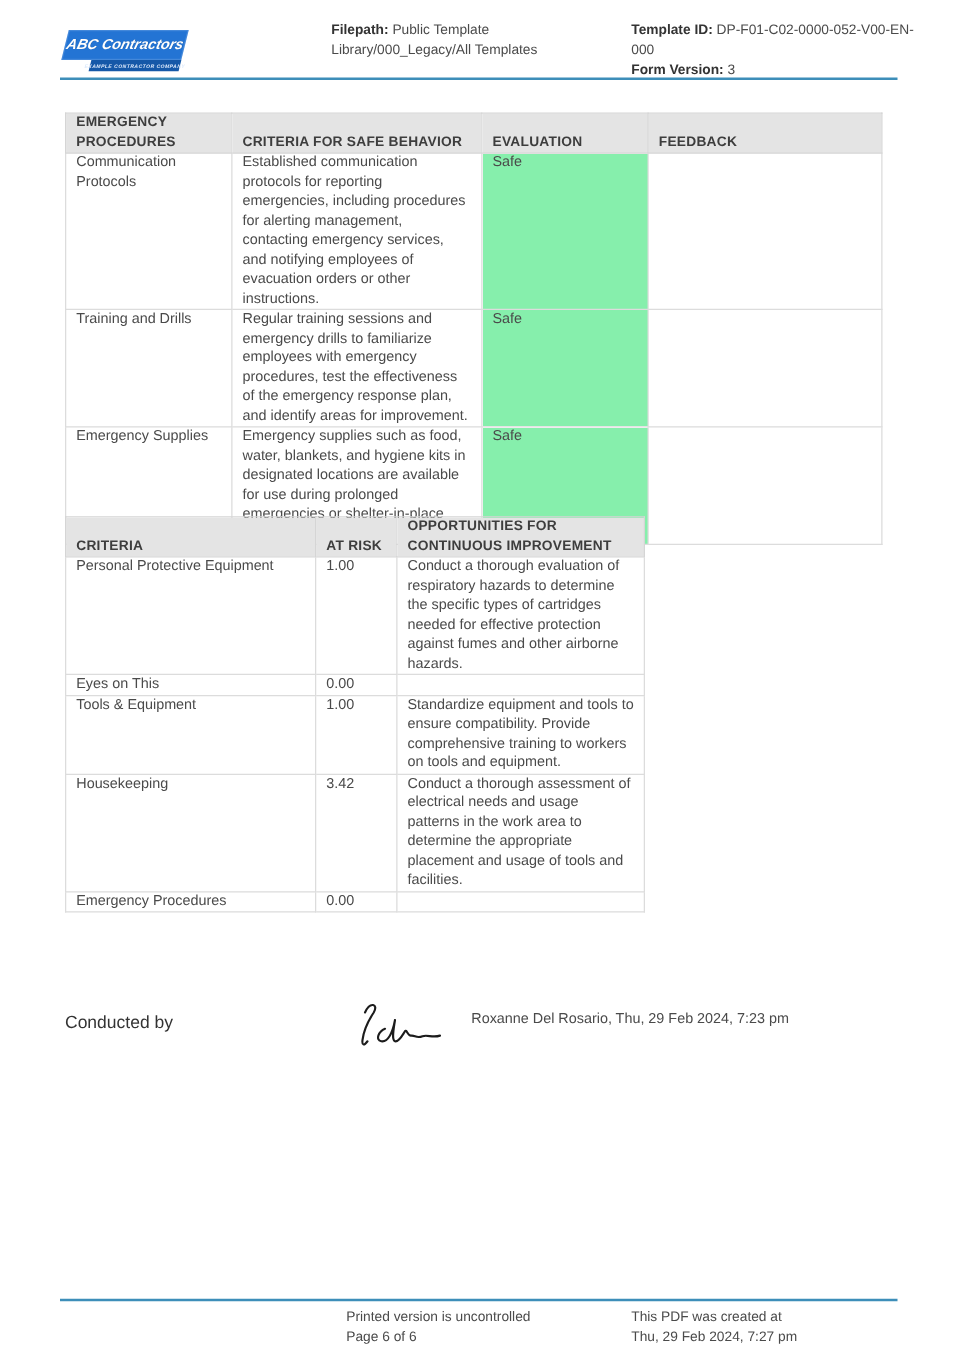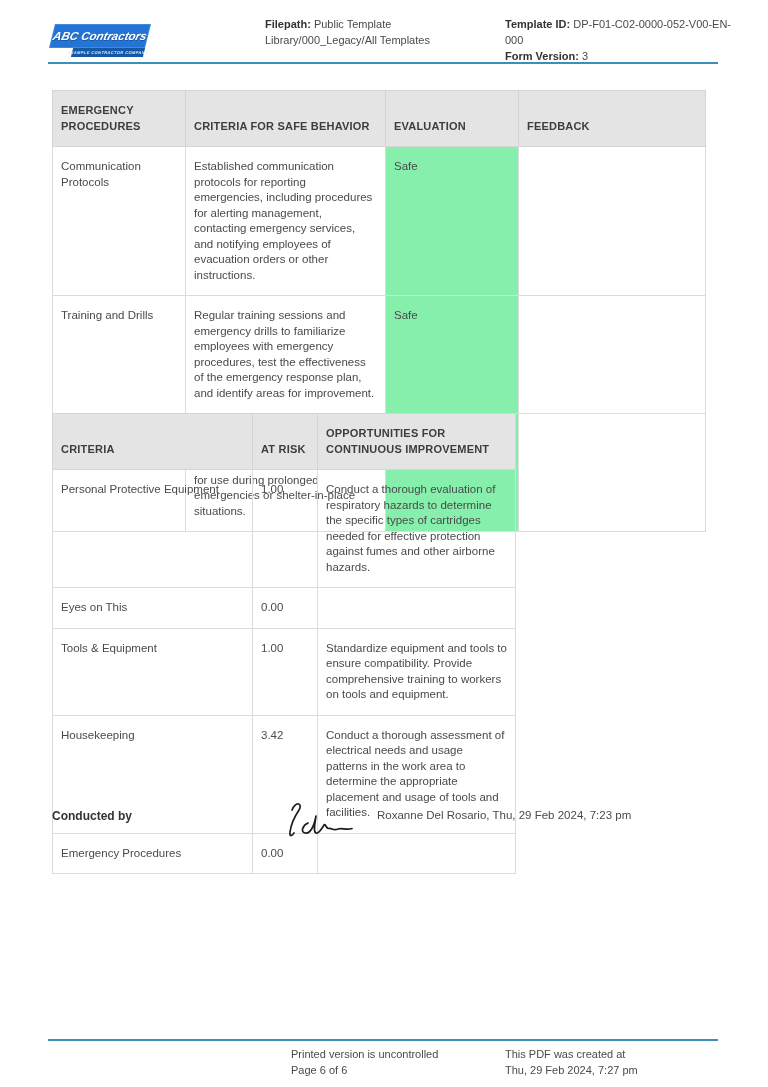--- a/index.html
+++ b/index.html
@@ -79,21 +79,21 @@
   table {
     border-collapse: collapse;
     table-layout: fixed;
     position: absolute;
     font-size: 11.5px;
     line-height: 15.5px;
     color: #4a4a4a;
   }
   th, td {
     border: 1px solid #dcdcdc;
-    padding: 12px 8px;
+    padding: 0 8px;
     vertical-align: top;
     text-align: left;
     overflow: hidden;
   }
   th {
     background: #e4e4e4;
     border-color: #d5d5d5;
     color: #3d3d3d;
     font-size: 11px;
     font-weight: bold;
@@ -102,22 +102,22 @@
     text-transform: uppercase;
   }
   .tbl-1 { left: 52px; top: 90px; width: 653px; }
   .tbl-2 { left: 52px; top: 413px; width: 463px; }
   td.eval-safe { background: #86efac; }
 
   
   .conducted-label {
     position: absolute;
     left: 52px; top: 809px;
-    font-size: 12px;
-    font-weight: bold;
+    font-size: 14px;
+    font-weight: normal;
     color: #333;
   }
   .signature {
     position: absolute;
     left: 272px; top: 796px;
     width: 100px; height: 52px;
   }
   .signer-line {
     position: absolute;
     left: 377px; top: 809px;
@@ -128,21 +128,21 @@
   }
 
   
   .footer-block {
     position: absolute;
     top: 1046px;
     font-size: 11px;
     line-height: 16px;
     color: #4a4a4a;
   }
-  .footer-left { left: 277px; margin-left: 14px; }
+  .footer-left { left: 277px; }
   .footer-right { left: 505px; }
 </style>
 </head>
 <body>
 
 <div class="page">
 
   <div class="logo">
     <div class="logo-main">
       <span>ABC Contractors</span>

